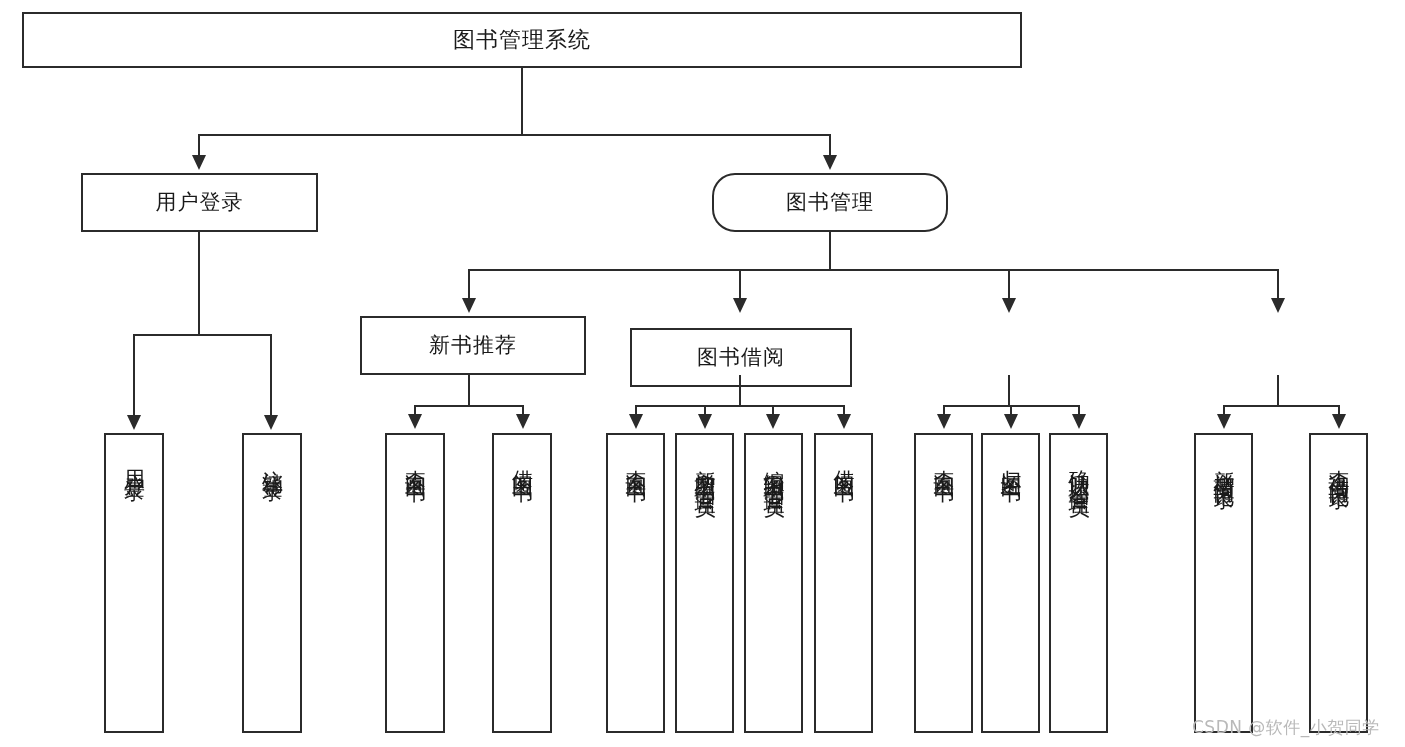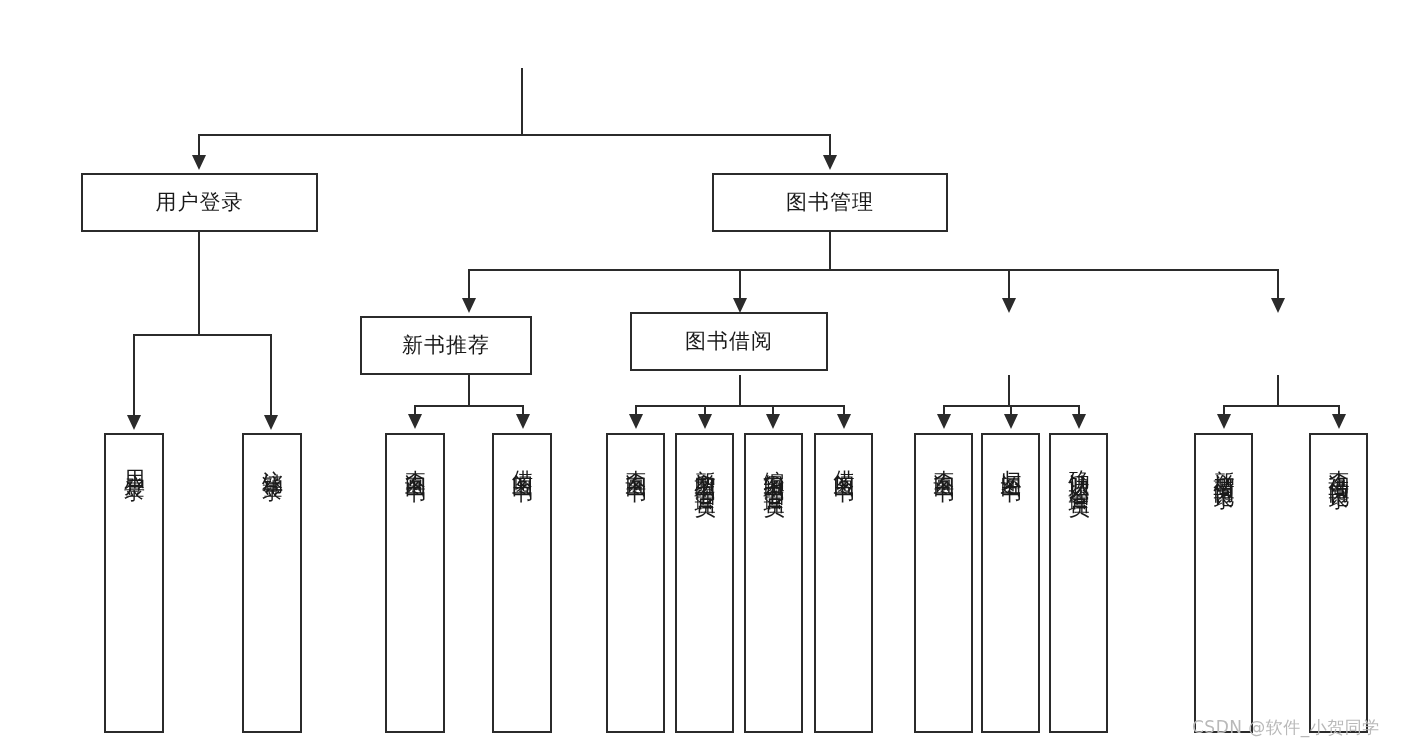--- a/index.html
+++ b/index.html
@@ -68,35 +68,38 @@
     font-size: 17px;
     white-space: nowrap;
     letter-spacing: 0.5px;
   }
 </style>
 </head>
 <body>
 
 <div id="canvas">
 
+  <div class="node h root" style="left:22px; top:12px; width:1000px; height:56px;">
+    <span>图书管理系统</span>
+  </div>
 
   <div class="seg vline" style="left:521px; top:68px; height:67px;"></div>
 
   <div class="seg hline" style="left:198px; top:134px; width:632px;"></div>
 
   <div class="seg vline" style="left:198px; top:134px; height:24px;"></div>
   <div class="arrow" style="left:192px; top:155px;"></div>
 
   <div class="seg vline" style="left:829px; top:134px; height:24px;"></div>
   <div class="arrow" style="left:823px; top:155px;"></div>
 
   <div class="node h" style="left:81px; top:173px; width:237px; height:59px;">
     <span>用户登录</span>
   </div>
-  <div class="node h" style="left:712px; top:173px; width:236px; height:59px;">
+  <div class="node h" style="left:712px; top:173px; width:236px; height:59px;border-radius:23px;">
     <span>图书管理</span>
   </div>
 
   <div class="seg vline" style="left:198px; top:232px; height:103px;"></div>
   <div class="seg hline" style="left:133px; top:334px; width:138px;"></div>
   <div class="seg vline" style="left:133px; top:334px; height:84px;"></div>
   <div class="arrow" style="left:127px; top:415px;"></div>
   <div class="seg vline" style="left:270px; top:334px; height:84px;"></div>
   <div class="arrow" style="left:264px; top:415px;"></div>
 
@@ -104,24 +107,24 @@
   <div class="seg hline" style="left:468px; top:269px; width:811px;"></div>
   <div class="seg vline" style="left:468px; top:269px; height:32px;"></div>
   <div class="arrow" style="left:462px; top:298px;"></div>
   <div class="seg vline" style="left:739px; top:269px; height:32px;"></div>
   <div class="arrow" style="left:733px; top:298px;"></div>
   <div class="seg vline" style="left:1008px; top:269px; height:32px;"></div>
   <div class="arrow" style="left:1002px; top:298px;"></div>
   <div class="seg vline" style="left:1277px; top:269px; height:32px;"></div>
   <div class="arrow" style="left:1271px; top:298px;"></div>
 
-  <div class="node h" style="left:360px; top:316px; width:172px; height:59px;">
+  <div class="node h" style="left:360px; top:316px; width:226px; height:59px;">
     <span>新书推荐</span>
   </div>
-  <div class="node h" style="left:630px; top:312px; width:198px; height:59px;">
+  <div class="node h" style="left:630px; top:328px; width:222px; height:59px;">
     <span>图书借阅</span>
   </div>
 
   <div class="seg vline" style="left:468px; top:375px; height:32px;"></div>
   <div class="seg hline" style="left:414px; top:405px; width:109px;"></div>
   <div class="seg vline" style="left:414px; top:405px; height:12px;"></div>
   <div class="arrow" style="left:408px; top:414px;"></div>
   <div class="seg vline" style="left:522px; top:405px; height:12px;"></div>
   <div class="arrow" style="left:516px; top:414px;"></div>
 

